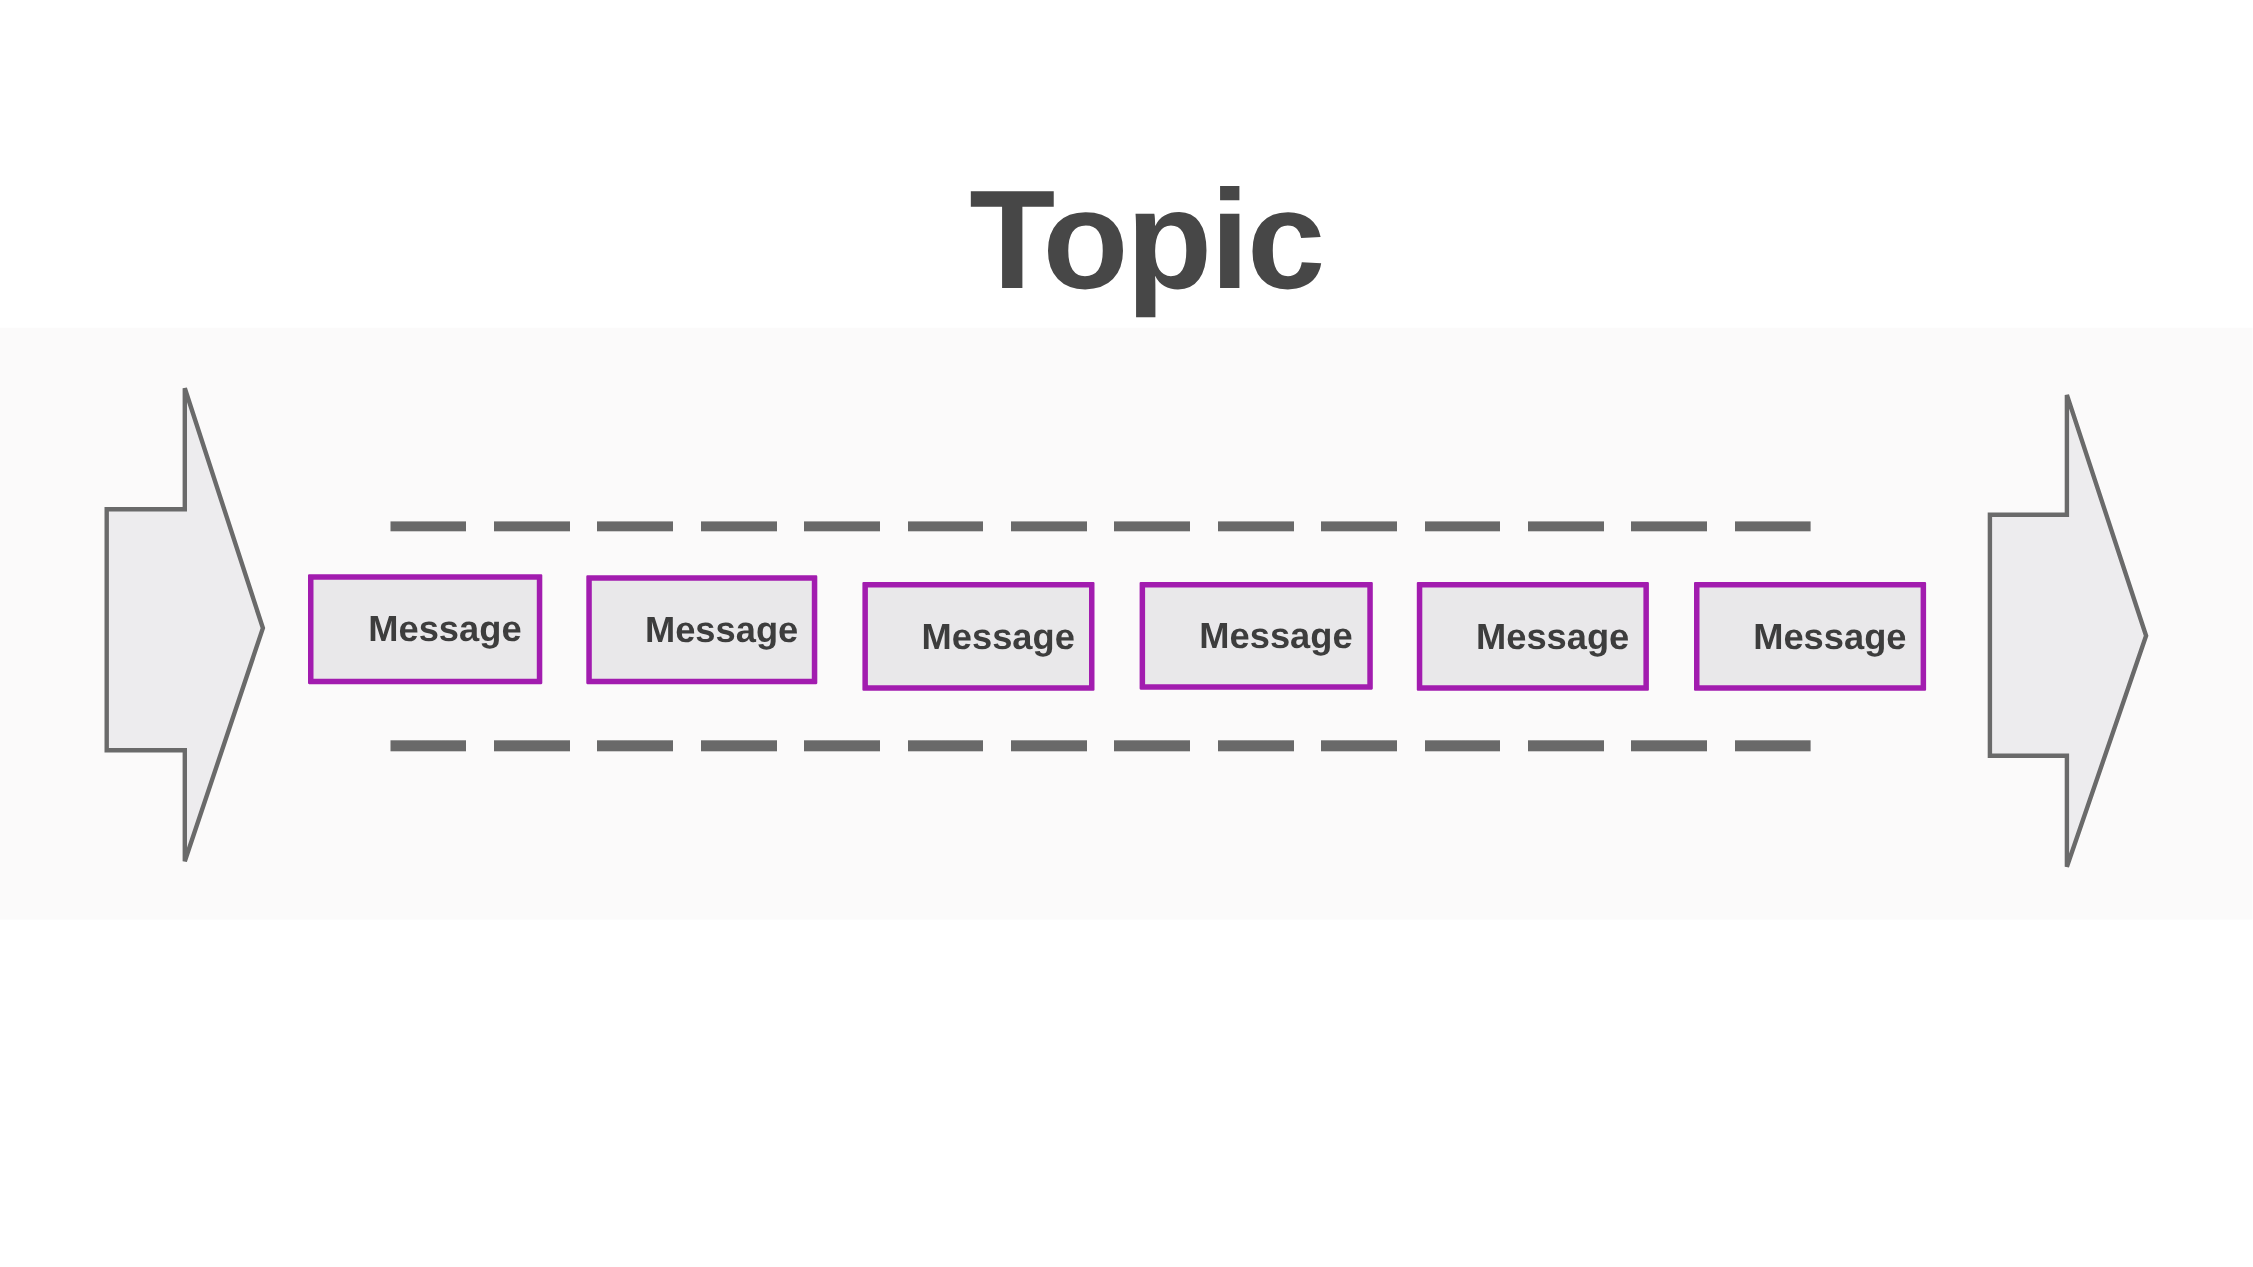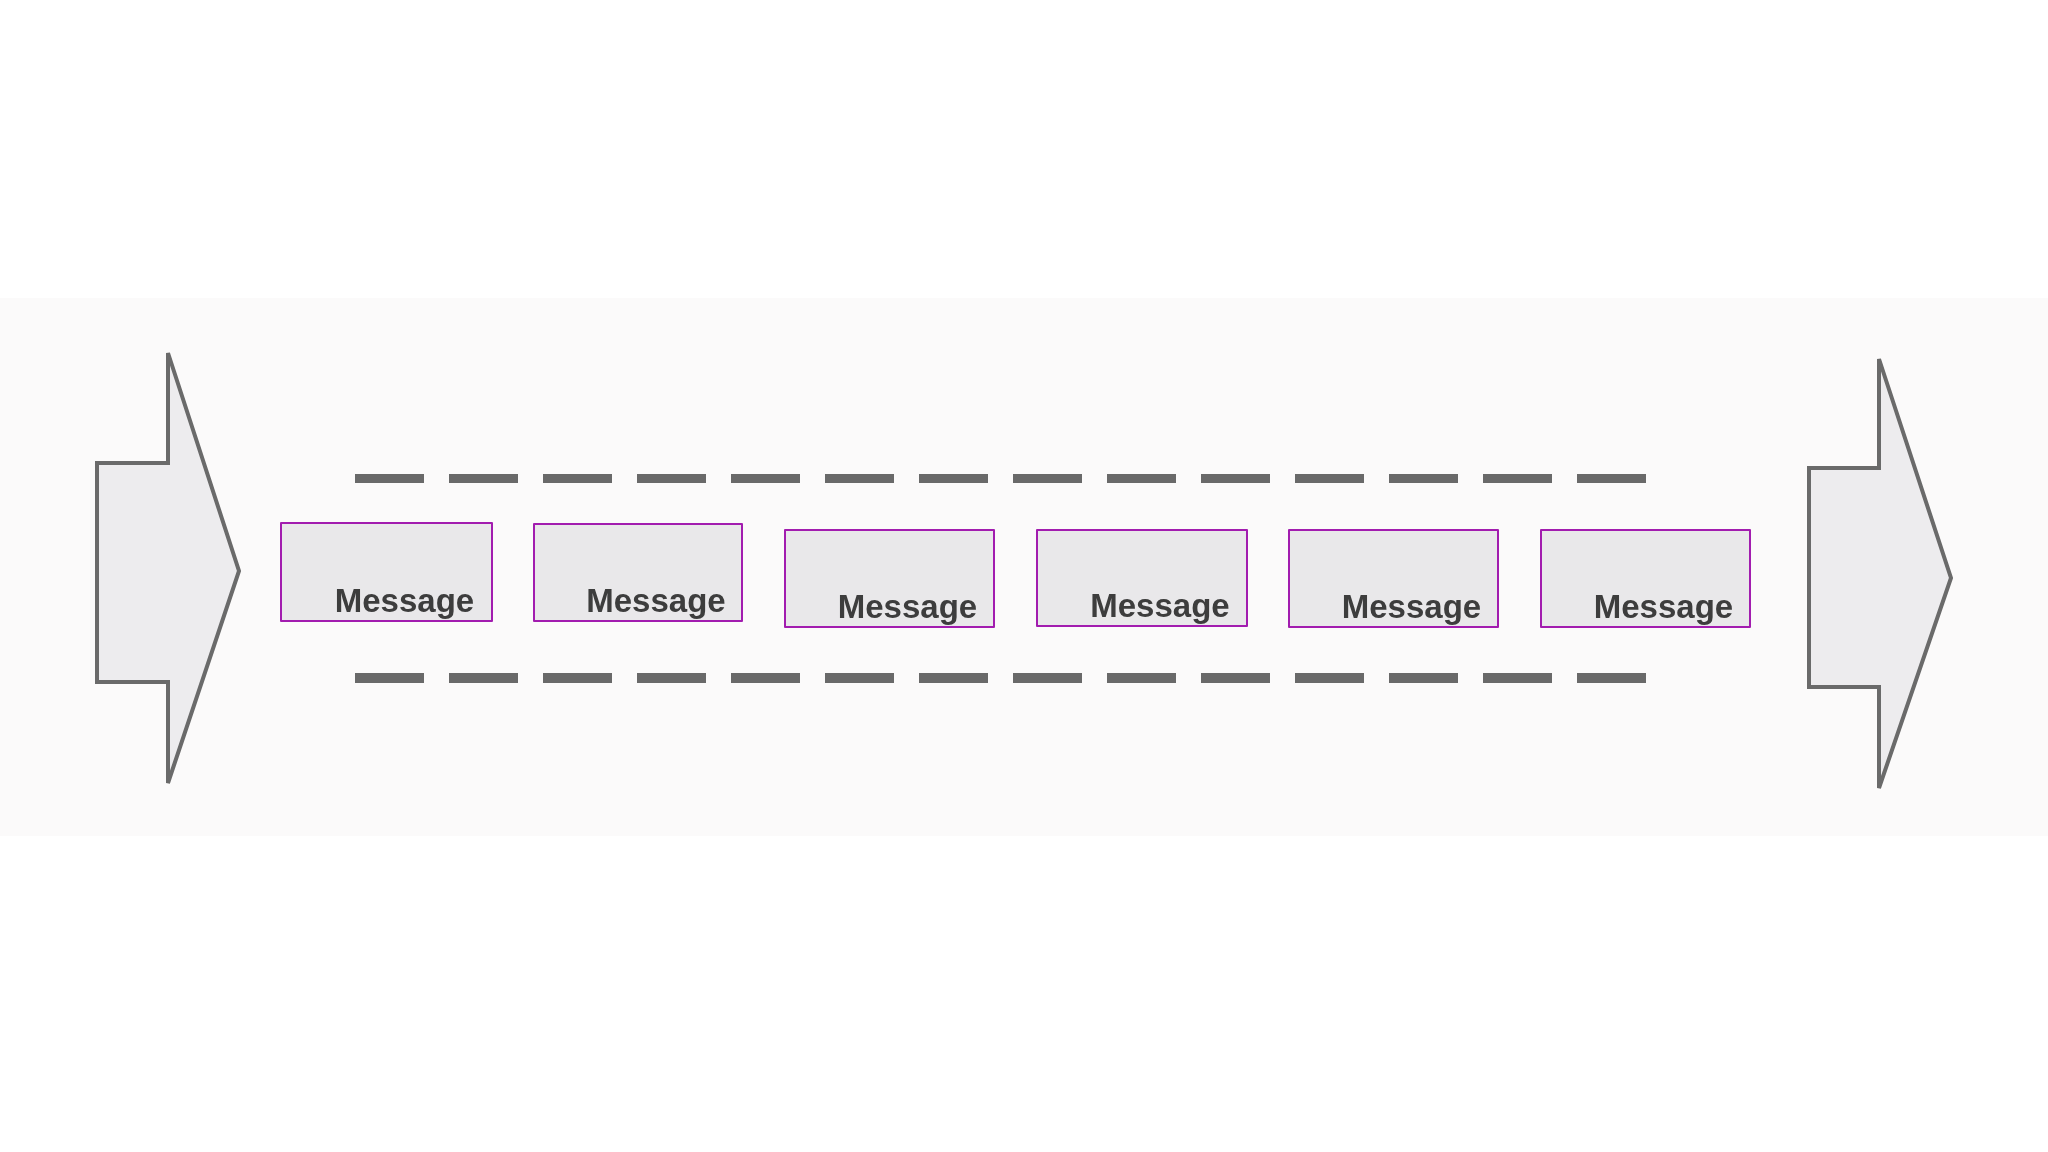--- a/index.html
+++ b/index.html
@@ -55,42 +55,43 @@
       #696969 0px, #696969 69px,
       transparent 69px, transparent 94px
     );
   }
   .dash-line.top { top: 474px; height: 9px; }
   .dash-line.bottom { top: 673px; height: 10px; }
   .msg-box {
     position: absolute;
     box-sizing: border-box;
     background: #e9e8ea;
-    border: 2px solid #a21caf;
+    border: 5px solid #a21caf;
     border-radius: 1px;
     display: flex;
-    align-items: flex-end;
+    align-items: center;
     justify-content: center;
     padding-left: 36px; 
   }
   .msg-label {
     font-size: 33px;
     font-weight: bold;
     color: #3d3d3d;
     letter-spacing: 0px;
     white-space: nowrap;
   }
 </style>
 </head>
 <body>
 
 <div class="canvas">
 
   <div class="mid-band"></div>
 
+  <div class="diagram-title">Topic</div>
 
   <svg class="arrows-svg" width="2048" height="1152" viewBox="0 0 2048 1152">
     <polygon points="97,463 168,463 168,353 239,571 168,783 168,682 97,682" fill="#edecee"></polygon>
     <polygon points="1809,468 1879,468 1879,359 1951,578 1879,788 1879,687 1809,687" fill="#edecee"></polygon>
   </svg>
 
   <div class="dash-line top"></div>
   <div class="dash-line bottom"></div>
 
   <div class="msg-box" style="left:280px; top:522px; width:213px; height:100px;">

